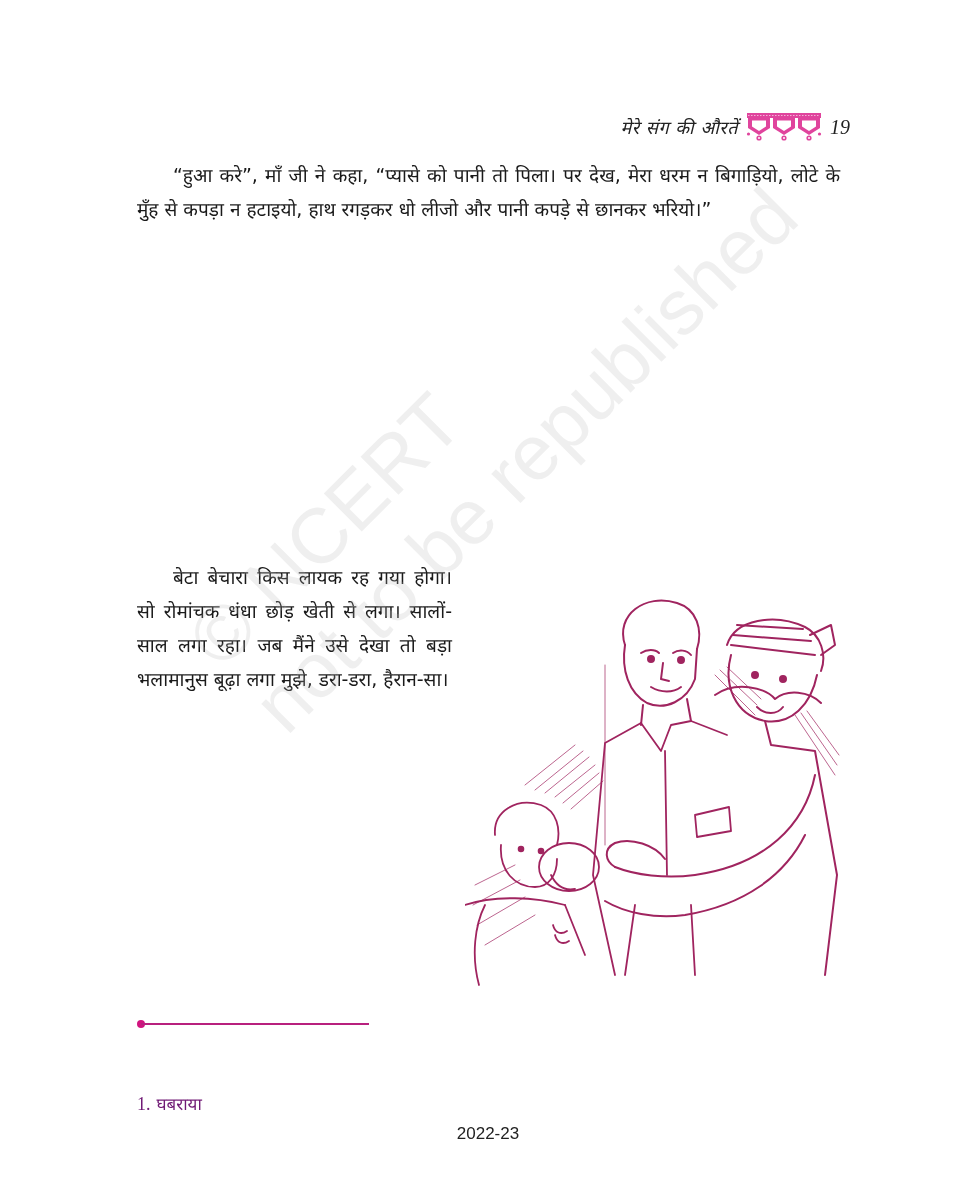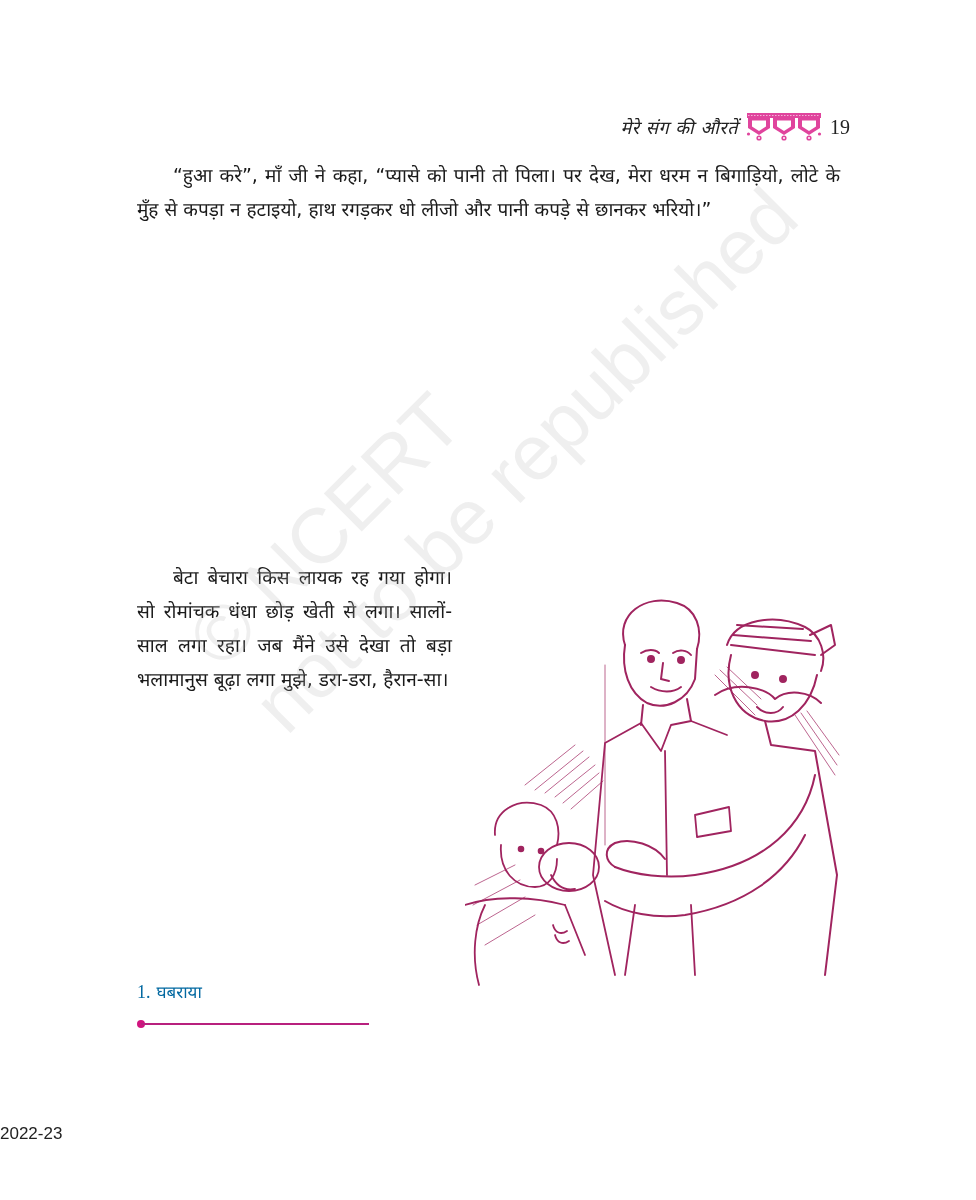--- a/index.html
+++ b/index.html
@@ -40,20 +40,21 @@
       color: #222;
       letter-spacing: 0.5px;
     }
     .ornament {
       width: 76px;
       height: 30px;
       display: block;
     }
     .page-number {
       font-family: "Liberation Serif", serif;
+      font-style: italic;
       font-size: 20px;
       color: #222;
     }
     
     .text-block {
       position: absolute;
       font-family: "DejaVu Sans", sans-serif;
       font-size: 19px;
       line-height: 34px;
       color: #1a1a1a;
@@ -103,36 +104,36 @@
     }
     .footnote-rule .line {
       position: absolute;
       left: 4px; top: 3px;
       width: 228px; height: 2px;
       background: #b8207e;
     }
     .footnote {
       position: absolute;
       left: 137px;
-      top: 980px;
+      top: 1092px;
       font-size: 17px;
-      color: #0369a1;
+      color: #701a75;
       font-family: "DejaVu Sans", sans-serif;
     }
     .footnote .fn-num {
       font-family: "Liberation Serif", serif;
       font-size: 18px;
       margin-right: 6px;
     }
     .year-footer {
       position: absolute;
       top: 1124px;
       left: 0;
       width: 976px;
-      text-align: left;
+      text-align: center;
       font-family: "Liberation Sans", sans-serif;
       font-size: 17px;
       color: #222;
     }
     
     .watermark {
       position: absolute;
       left: 170px;
       top: 620px;
       width: 900px;

